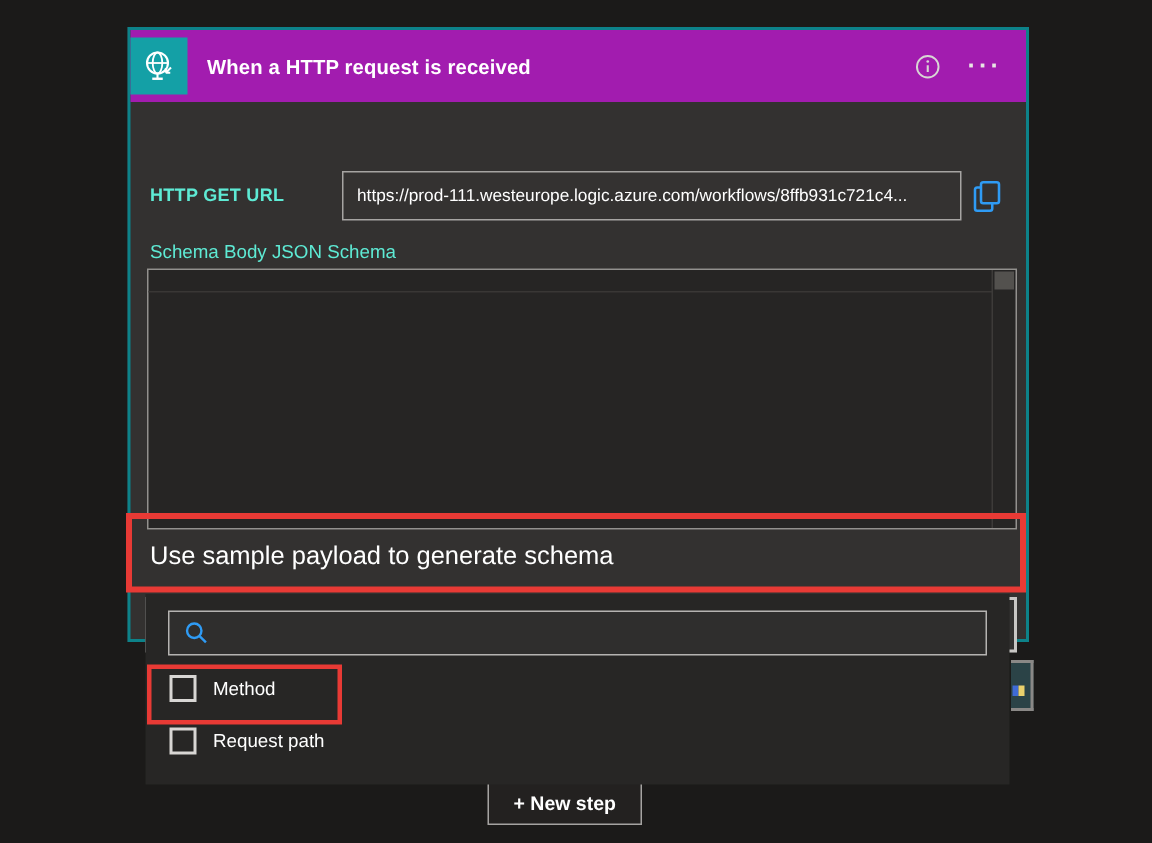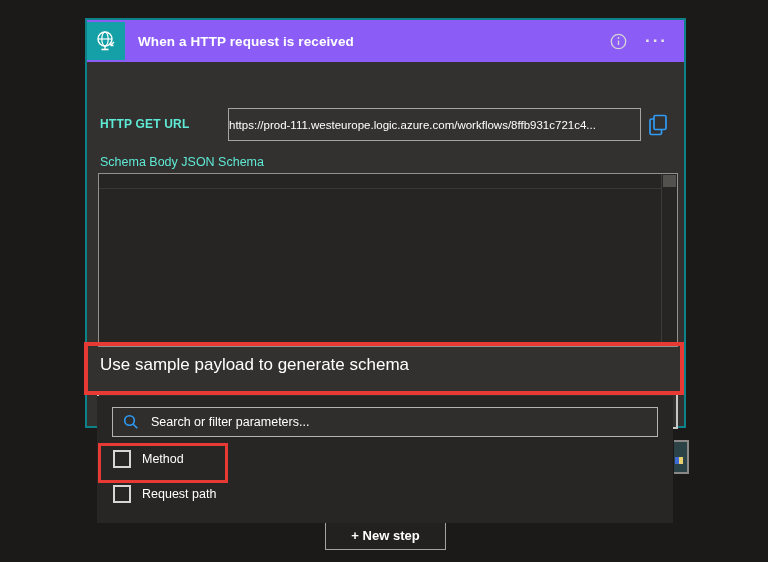--- a/index.html
+++ b/index.html
@@ -11,21 +11,21 @@
     -webkit-font-smoothing:antialiased;
   }
   .abs{position:absolute;box-sizing:border-box;}
 
   
   .card{
     left:85px;top:18px;width:601px;height:410px;
     background:#333130;border:2px solid #0d8289;z-index:1;
   }
   .card-header{
-    height:42px;background:#8b5cf6;display:flex;align-items:center;
+    height:48px;background:#a21caf;display:flex;align-items:center;
   }
   .trigger-icon{
     width:38px;height:38px;background:#14a0a6;flex:0 0 38px;
     display:flex;align-items:center;justify-content:center;
   }
   .card-title{
     margin-left:13px;font-size:13.5px;font-weight:600;letter-spacing:.1px;flex:1;
     white-space:nowrap;overflow:hidden;
   }
   .hdr-icons{display:flex;align-items:center;gap:18px;padding-right:16px;}
@@ -33,21 +33,21 @@
     font-size:17px;font-weight:700;color:#e8e6e4;letter-spacing:2px;line-height:10px;
     cursor:pointer;user-select:none;
   }
   .card-body{position:relative;height:370px;}
   .field-label{position:absolute;font-size:12px;color:#5eead4;white-space:nowrap;}
   .lbl-url{left:13px;top:55px;font-weight:600;letter-spacing:.2px;}
   .lbl-schema{left:13px;top:93px;font-size:12.5px;}
   .url-input{
     position:absolute;left:141px;top:46px;width:413px;height:33px;box-sizing:border-box;
     background:#343231;border:1px solid #a6a4a2;color:#ffffff;
-    font-family:"Liberation Sans",sans-serif;font-size:11.5px;padding:0 0;outline:none;
+    font-family:"Liberation Sans",sans-serif;font-size:11.5px;padding:0 9px;outline:none;
     white-space:nowrap;overflow:hidden;
   }
   .copy-btn{position:absolute;left:559px;top:50px;width:24px;height:26px;cursor:pointer;
     display:flex;align-items:center;justify-content:center;background:none;border:none;padding:0;}
   .schema-area{
     position:absolute;left:11px;top:111px;width:578px;height:172px;
     background:#262524;border:1px solid #93918e;cursor:text;
   }
   .sb-track{position:absolute;right:0;top:0;bottom:0;width:15px;border-left:1px solid #3d3b39;}
   .sb-thumb{position:absolute;right:1px;top:1px;width:13px;height:12px;background:#53514e;}
@@ -92,21 +92,21 @@
   .sliver{
     left:674px;top:440px;width:15px;height:34px;background:#2b4347;
     border:2px solid #8a8886;border-left:none;z-index:5;
   }
   .sliver-icon{position:absolute;left:1px;top:15px;width:8px;height:7px;display:flex;}
   .sliver-icon .b{width:4px;background:#3f6bd6;}
   .sliver-icon .y{width:4px;background:#e9d06c;}
 
   
   .new-step{
-    left:325px;top:520px;width:121px;height:30px;z-index:10;
+    left:325px;top:520px;width:103px;height:30px;z-index:10;
     background:#232120;border:1px solid #a5a3a1;color:#ffffff;
     font-family:"Liberation Sans",sans-serif;font-size:13px;font-weight:600;
     display:flex;align-items:center;justify-content:center;cursor:pointer;
   }
 </style>
 </head>
 <body>
 
 <div>
 
@@ -170,21 +170,20 @@
   <div class="abs red-rect rr-combobox"></div>
 
   <div class="abs callout">
     <div class="searchbox">
       <span style="display:flex;">
         <svg width="16" height="16" viewBox="0 0 16 16" fill="none">
           <circle cx="6.5" cy="6.5" r="4.8" stroke="#2f9bf4" stroke-width="1.6"></circle>
           <line x1="10.2" y1="10.2" x2="14.3" y2="14.3" stroke="#2f9bf4" stroke-width="1.6"></line>
         </svg>
       </span>
-      <input type="text" placeholder="Search or filter parameters..." style="">
     </div>
 
     <div class="option-row opt-method">
       <div class="checkbox"></div>
       <span class="option-label">Method</span>
     </div>
 
     <div class="option-row opt-relpath">
       <div class="checkbox"></div>
       <span class="option-label">Request path</span>

